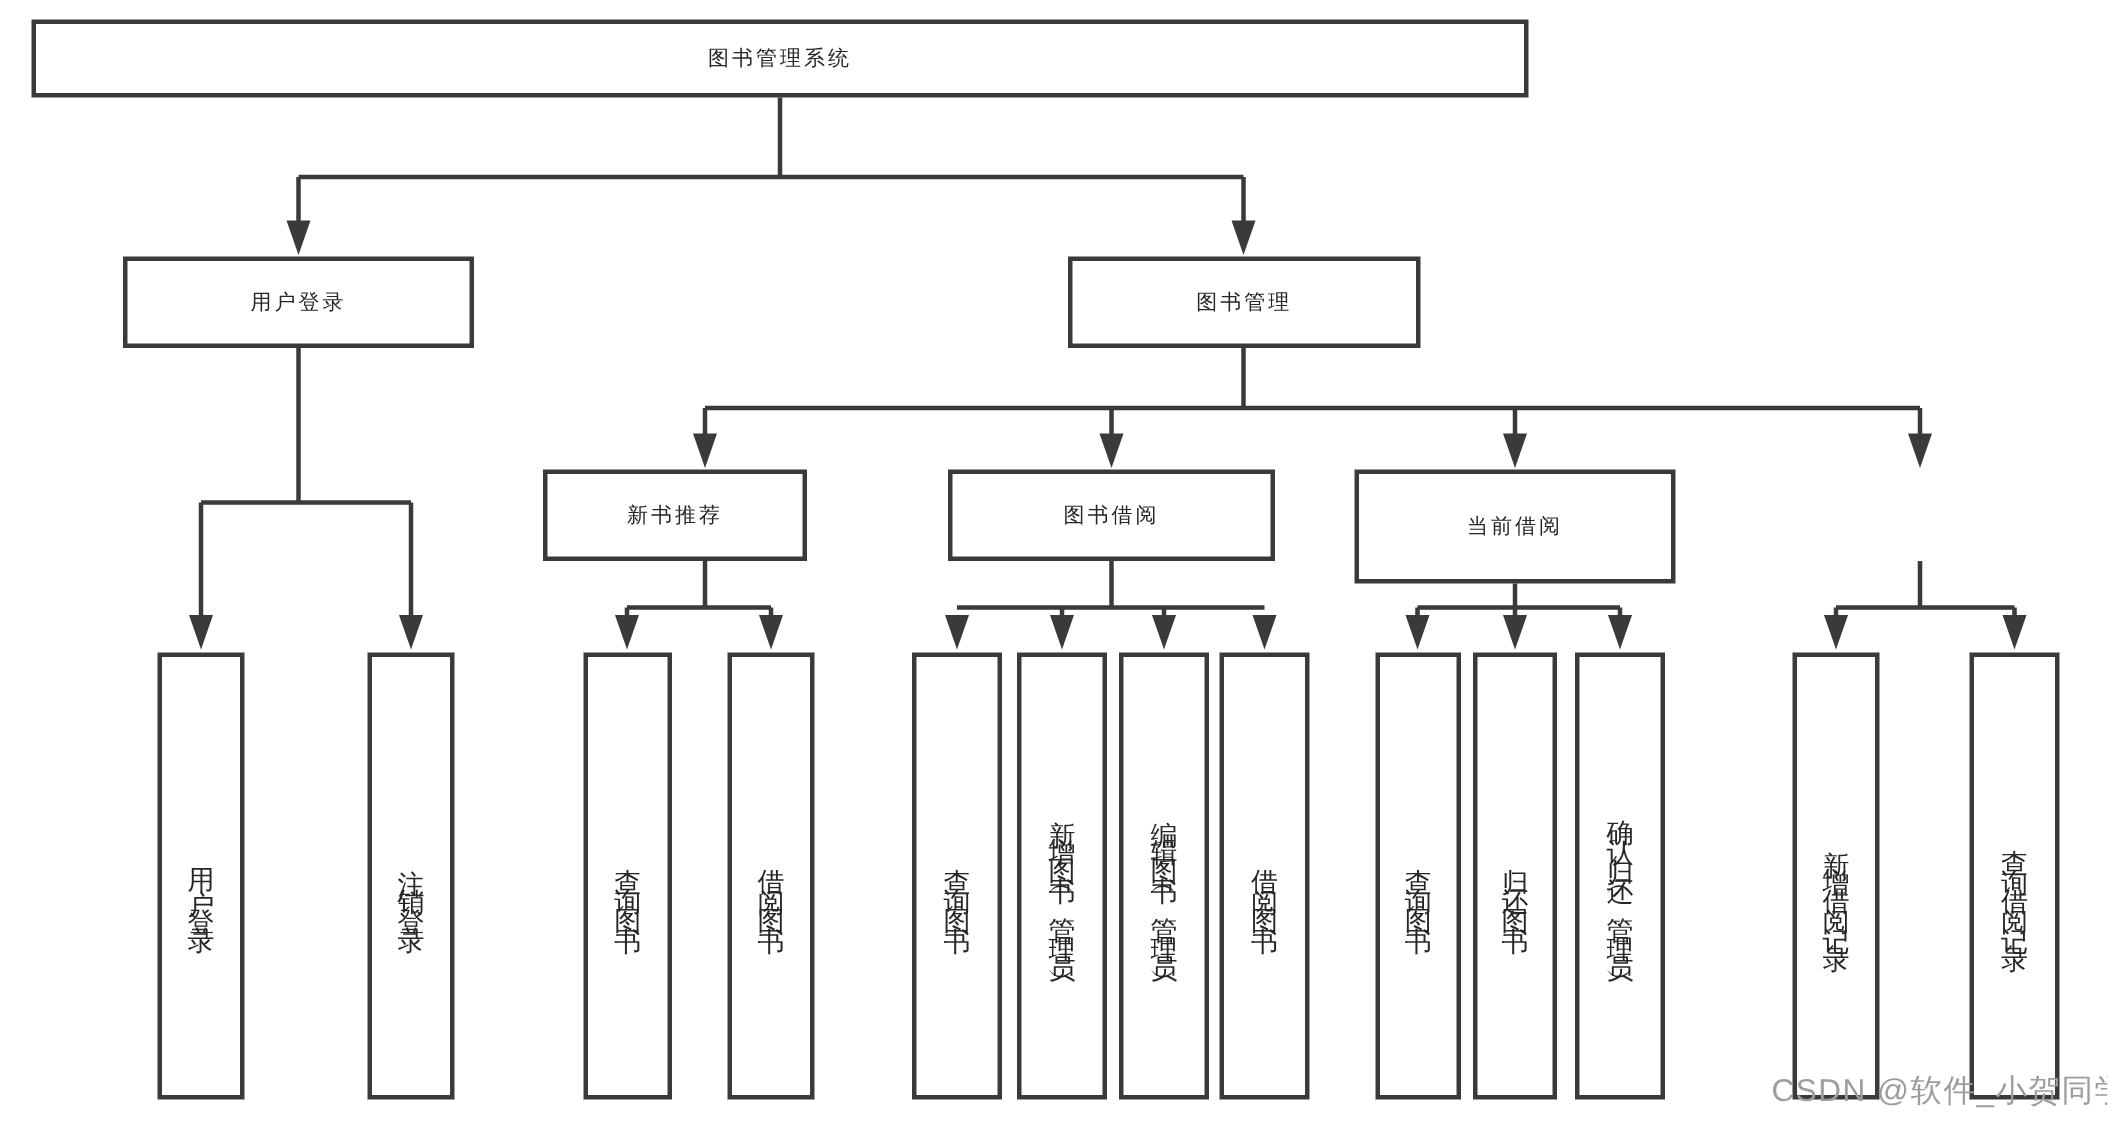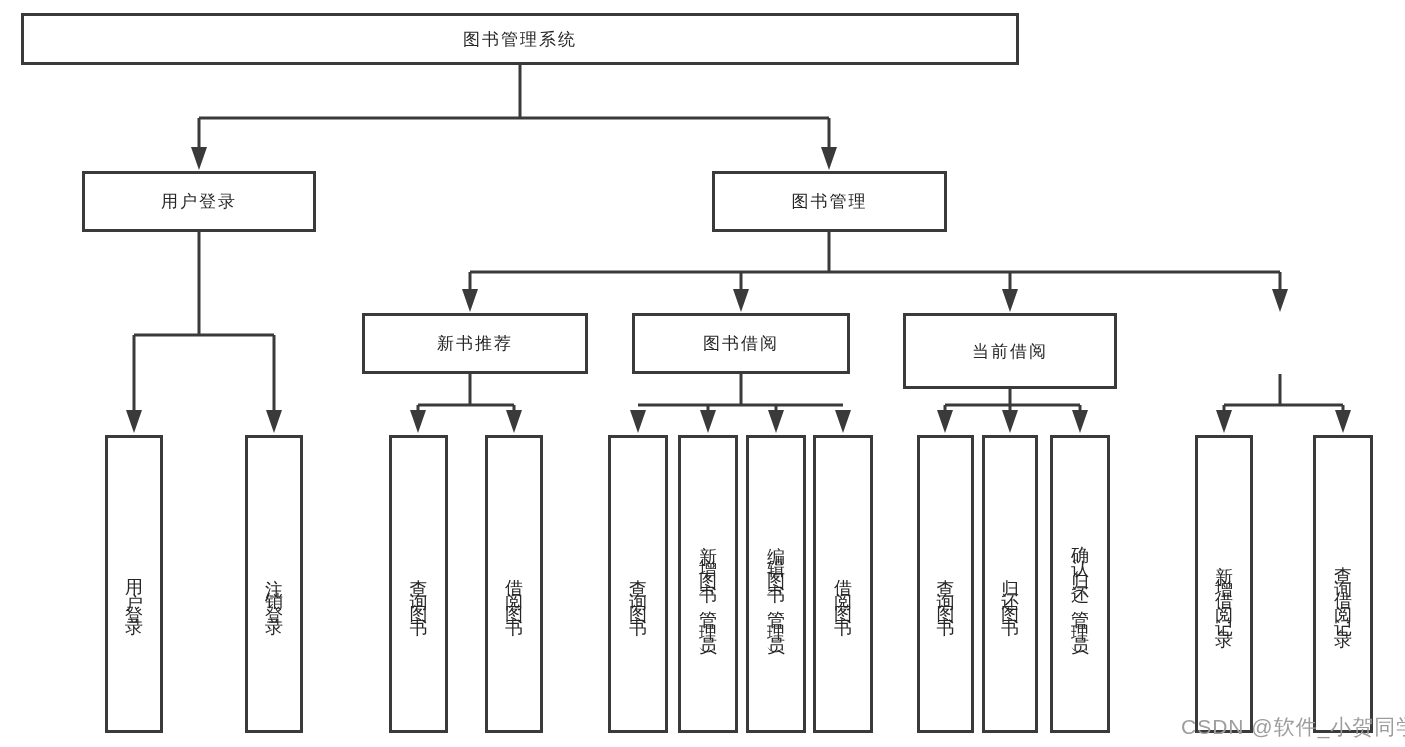--- a/index.html
+++ b/index.html
@@ -5,21 +5,21 @@
   html,body{margin:0;padding:0;background:#ffffff;}
   #canvas{
     position:relative;width:1405px;height:747px;background:#ffffff;overflow:hidden;
     font-family:"Liberation Sans","DejaVu Sans",sans-serif;color:#262626;
   }
   #connectors{position:absolute;left:0;top:0;width:1405px;height:747px;z-index:1;}
   .box{
     position:absolute;box-sizing:border-box;border:3px solid #3a3a3a;background:#ffffff;
     display:flex;align-items:center;justify-content:center;z-index:2;
   }
-  .h-label{font-size:17px;letter-spacing:2px;white-space:nowrap;}
+  .h-label{font-size:14px;letter-spacing:2px;white-space:nowrap;}
   .leaf{top:435px;height:298px;}
   .v-label{
     writing-mode:vertical-rl;text-orientation:mixed;
     font-size:18px;letter-spacing:13px;line-height:1;margin-top:13px;white-space:nowrap;
   }
   #watermark{
     position:absolute;left:1181px;top:713px;z-index:3;
     font-size:21px;color:#9d9d9d;letter-spacing:1px;white-space:nowrap;
   }
 </style>
@@ -64,21 +64,21 @@
     <span class="h-label">图书管理系统</span>
   </div>
 
   <div class="box" style="left:82px;top:171px;width:234px;height:61px;">
     <span class="h-label">用户登录</span>
   </div>
   <div class="box" style="left:712px;top:171px;width:235px;height:61px;text-align:right;">
     <span class="h-label">图书管理</span>
   </div>
 
-  <div class="box" style="left:362px;top:313px;width:226px;height:61px;">
+  <div class="box" style="left:362px;top:313px;width:176px;height:61px;">
     <span class="h-label">新书推荐</span>
   </div>
   <div class="box" style="left:632px;top:313px;width:218px;height:61px;font-family:Liberation Serif, serif;">
     <span class="h-label">图书借阅</span>
   </div>
   <div class="box" style="left:903px;top:313px;width:214px;height:76px;">
     <span class="h-label">当前借阅</span>
   </div>
 
   <div class="box leaf" style="left:105px;width:58px;">

